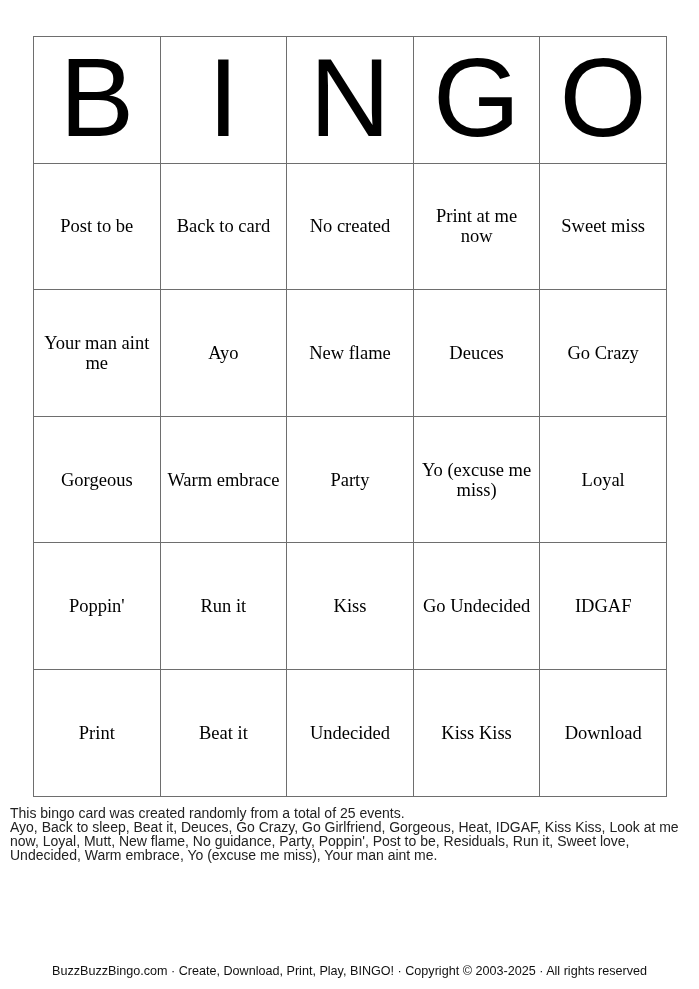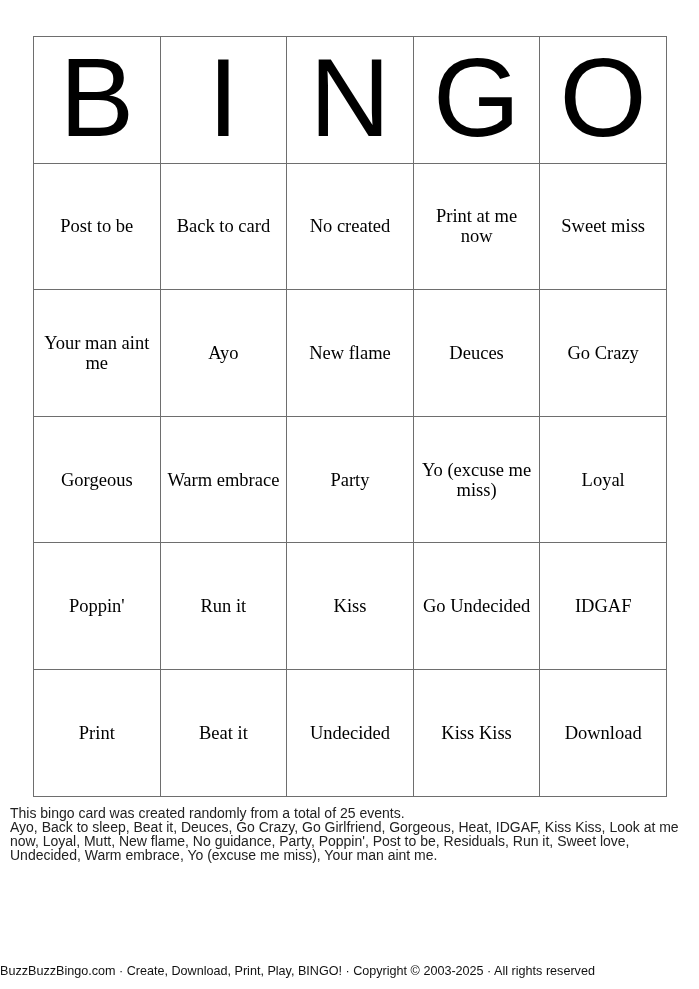--- a/index.html
+++ b/index.html
@@ -66,21 +66,21 @@
       color: #222222;
     }
     .notes p {
       margin: 0;
     }
     .footer {
       position: absolute;
       left: 0;
       top: 962px;
       width: 699px;
-      text-align: left;
+      text-align: center;
       font-size: 12.6px;
       line-height: 18px;
       color: #111111;
     }
   </style>
 </head>
 <body>
 
 <table class="card">
   <thead>

